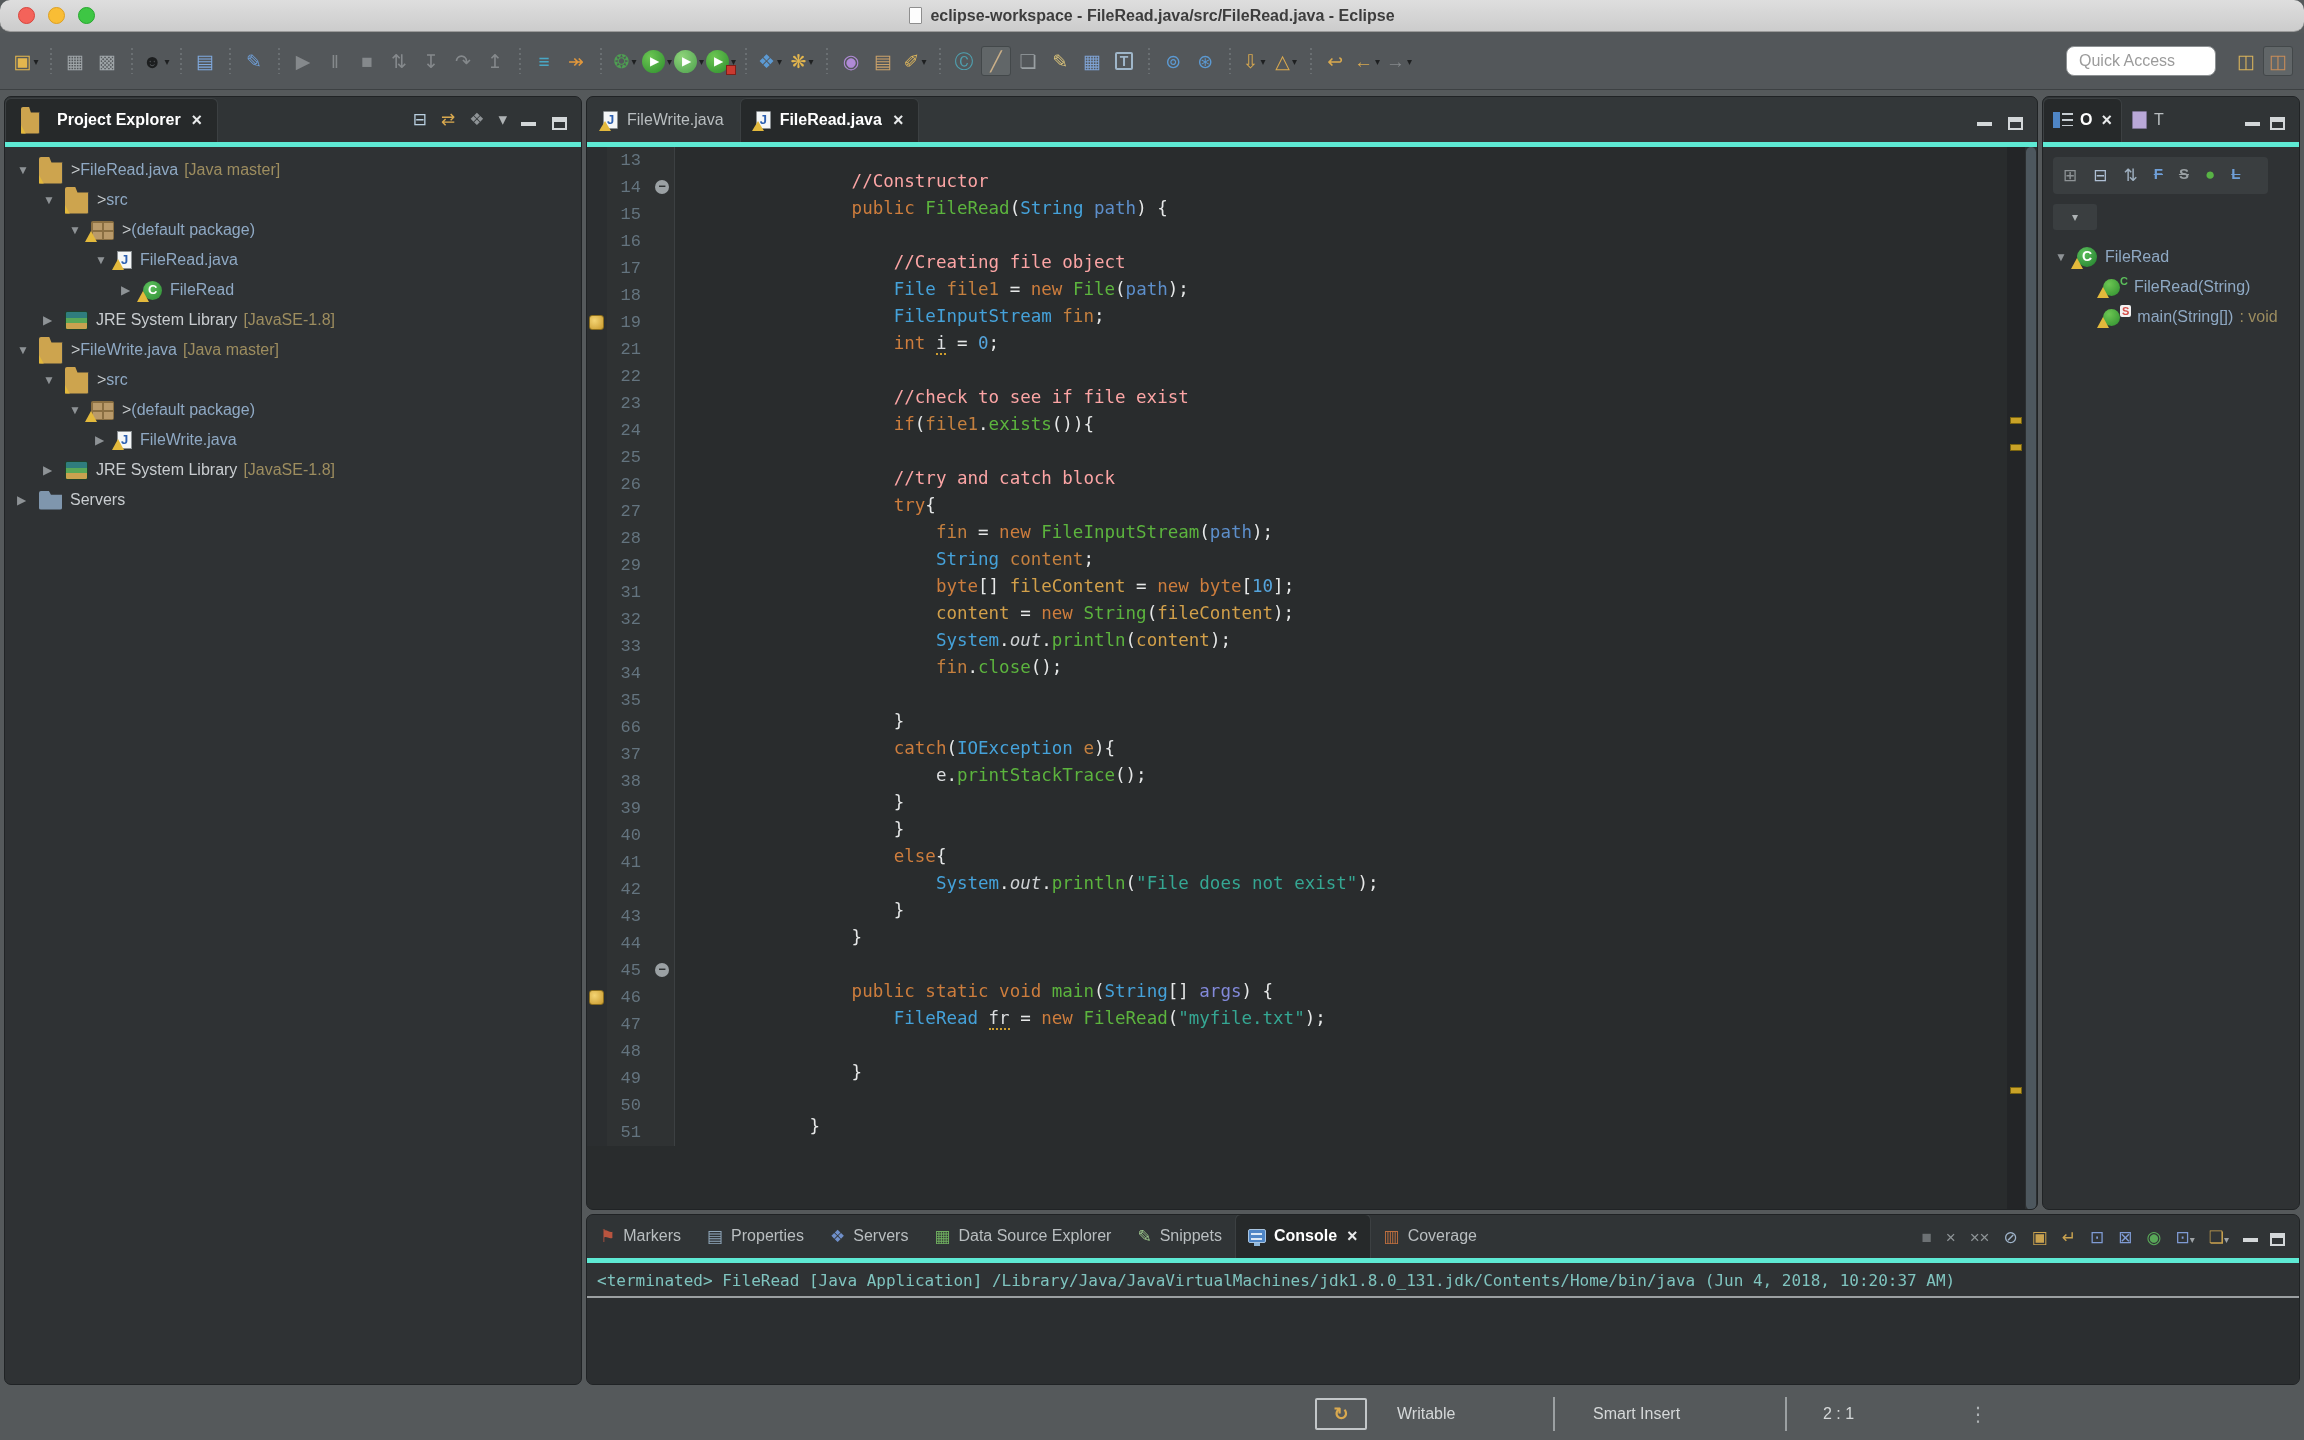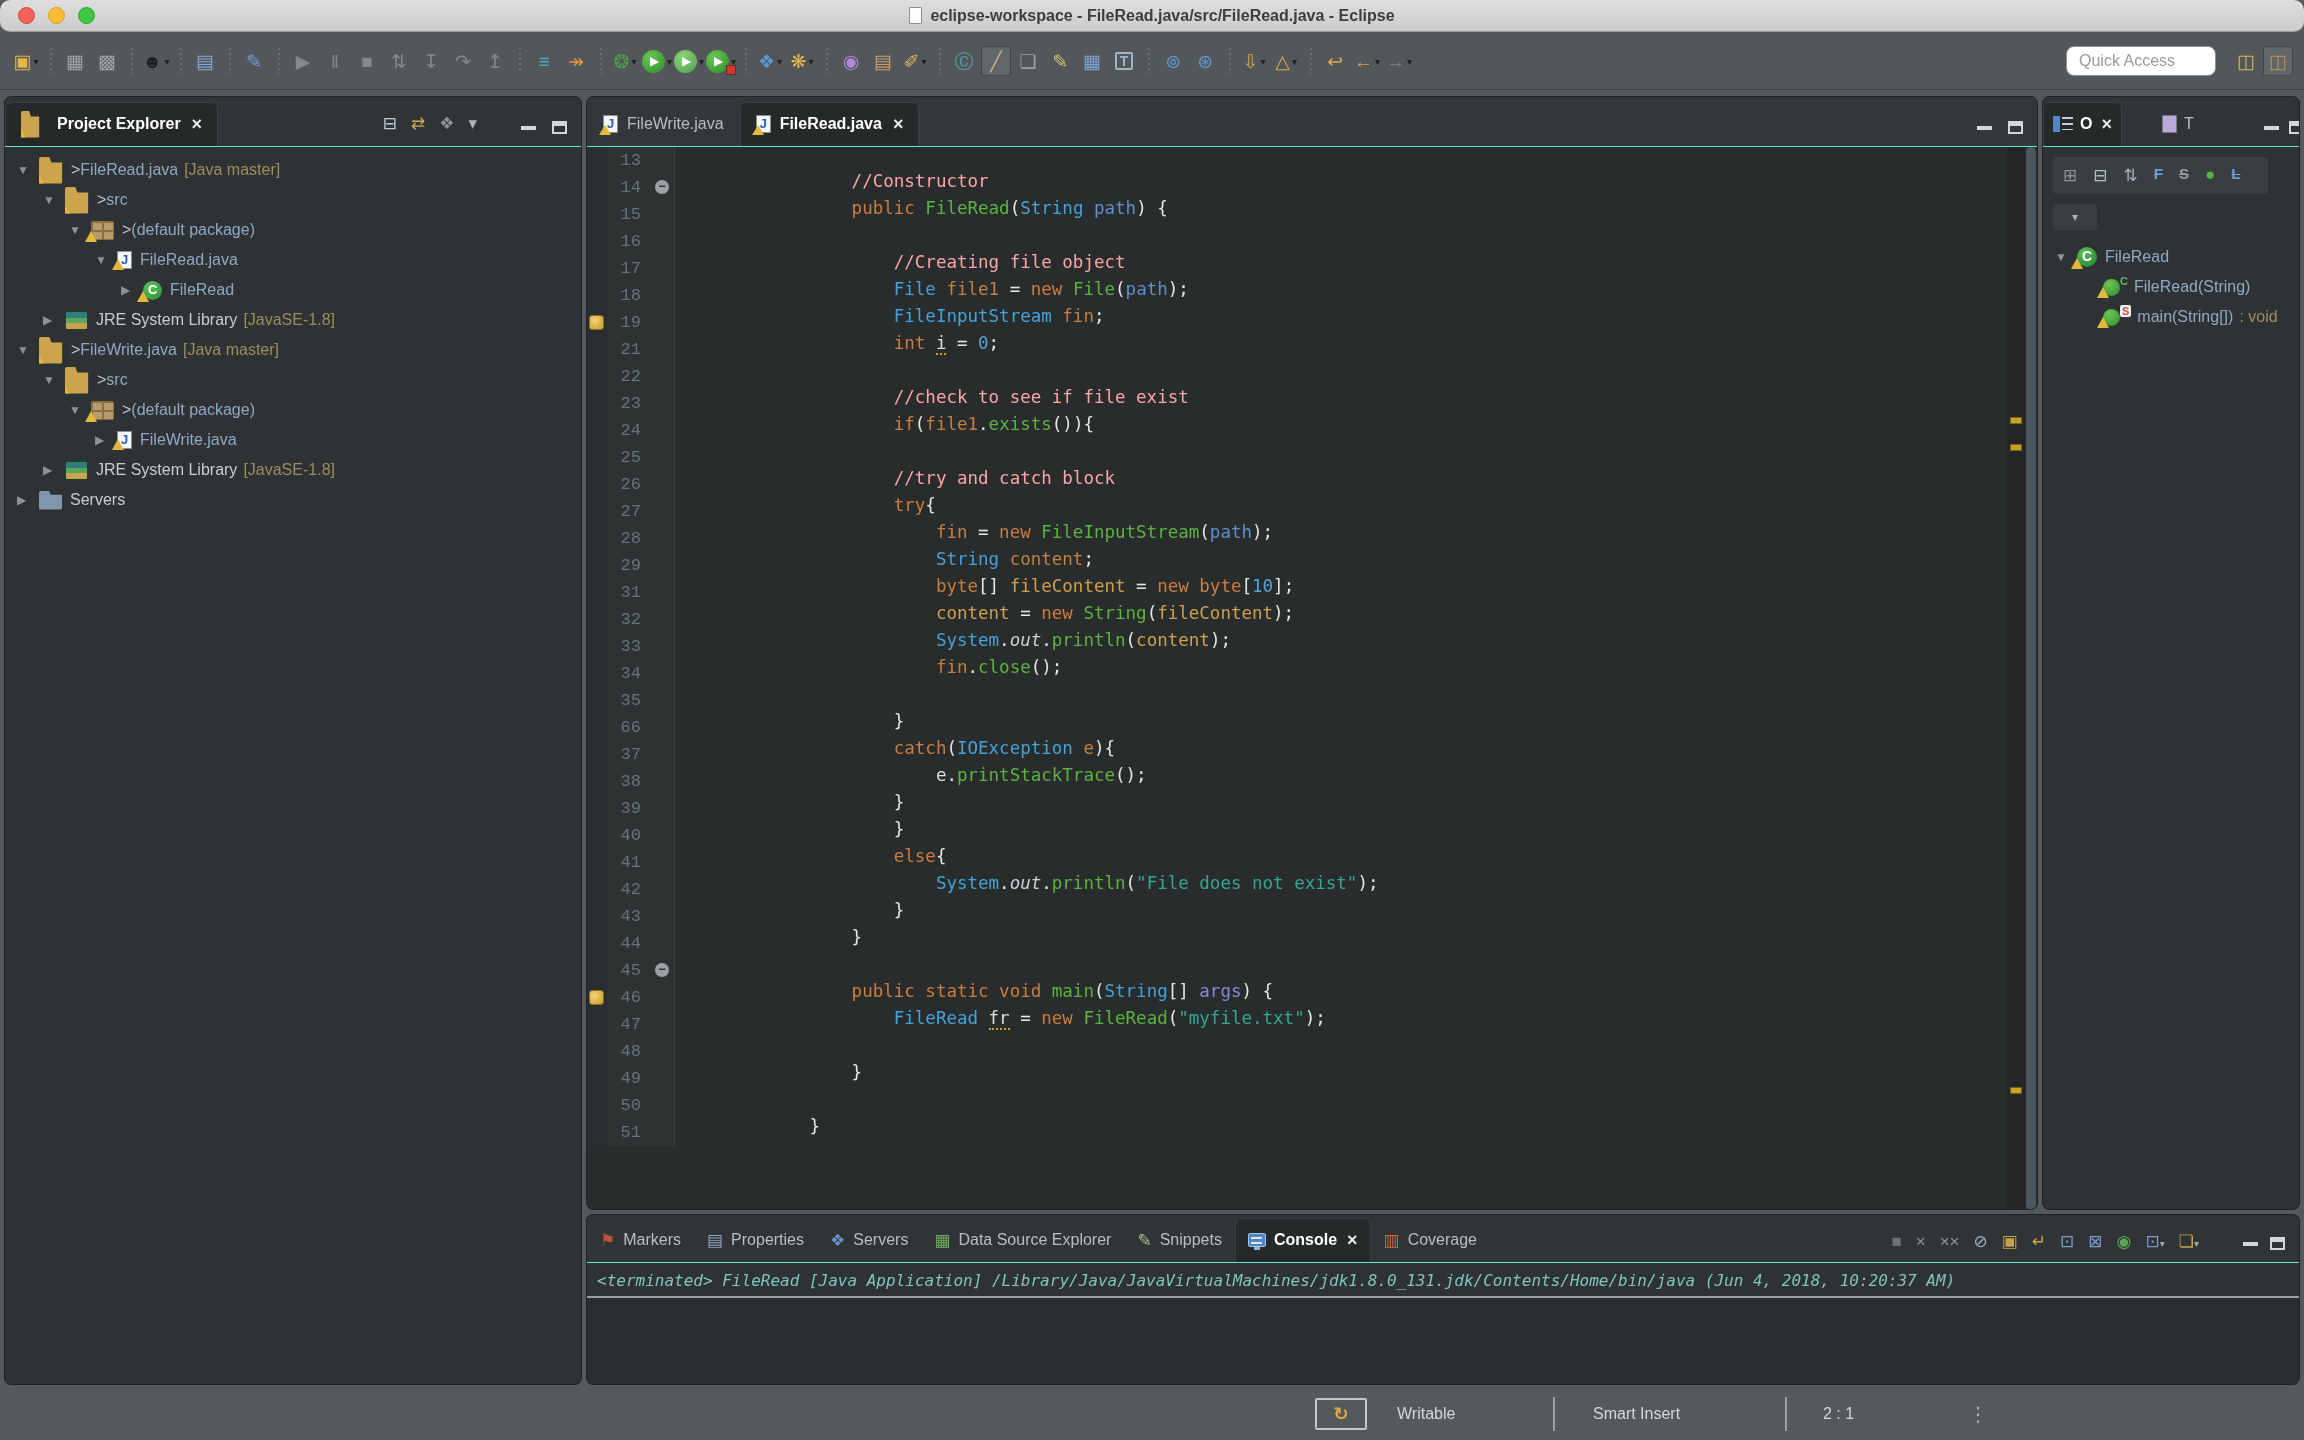--- a/index.html
+++ b/index.html
@@ -53,21 +53,21 @@
   
   .panel { position:absolute; background:#2f3234; border:1px solid #202325; border-radius:7px;
     overflow:hidden; }
   .explorer { left:4px; top:96px; width:578px; height:1289px; }
   .editor   { left:586px; top:96px; width:1452px; height:1114px; background:#292c2d; }
   .outline  { left:2042px; top:96px; width:258px; height:1114px; }
   .console  { left:586px; top:1214px; width:1714px; height:171px; }
 
   
   .tabbar { height:50px; background:#303436; display:flex; align-items:flex-end;
-    border-bottom:1px solid #5eead4;gap:30px; }
+    border-bottom:5px solid #5eead4; }
   .tab { height:44px; display:flex; align-items:center; padding:0 16px; gap:9px;
     color:#b9bec0; font-size:16px; border-radius:6px 6px 0 0; cursor:default; white-space:nowrap; }
   .tab.active { background:#26292a; color:#ffffff; font-weight:bold;
     box-shadow:inset 0 1px 0 #3c4042, inset 1px 0 0 #3c4042, inset -1px 0 0 #3c4042; }
   .tab .x { font-size:18px; font-weight:bold; color:#e8eaeb; margin-left:2px; }
   .tb-spacer { flex:1; }
   .winbtns { display:flex; align-items:center; gap:16px; padding:0 14px 12px 0; }
   .min-ic { width:15px; height:4px; background:#d3d7d9; display:inline-block; }
   .max-ic { width:15px; height:13px; border:2px solid #d3d7d9; border-top-width:5px; display:inline-block; }
 
@@ -166,21 +166,21 @@
   .ctabs { height:48px; }
   .ico-console { position:relative; width:18px; height:14px; background:#4f86c6;
     border:1px solid #a8c4e0; border-radius:2px; flex:none;
     background-image:linear-gradient(#dce9f5 2px, transparent 2px); background-size:70% 5px;
     background-position:2px 3px; background-repeat:repeat-y; }
   .ico-console::after { content:""; position:absolute; left:5px; bottom:-4px; width:6px; height:3px; background:#8fb6d9; }
   .bico { font-size:17px; flex:none; }
   .ctoolbar { display:flex; align-items:center; gap:14px; padding:0 14px 10px 0; }
   .cti { font-size:17px; cursor:default; }
   .console-line { font-family:"DejaVu Sans Mono", monospace; font-size:16px; color:#7fc4bf;
-    padding:8px 0 6px 10px; border-bottom:2px solid #9b9fa1; white-space:nowrap;font-style:italic; }
+    padding:8px 0 6px 10px; border-bottom:2px solid #9b9fa1; white-space:nowrap; }
   .console-body { height:100%; background:#2b2e30; }
 
   
   .statusbar { position:absolute; left:0; bottom:0; width:100%; height:52px; color:#d5d8d9; font-size:16px; }
   .sb-item { position:absolute; top:10px; height:32px; display:flex; align-items:center; }
   .sb-iconbox { left:1315px; width:52px; justify-content:center; border:2px solid #c3c7c9; border-radius:2px; }
   .sb-iconbox .glyph { color:#d9a94f; font-size:18px; font-weight:bold; }
   .sb-sep { width:2px; height:34px; background:#9ba0a2; top:9px; }
   .sb-dots { color:#aeb3b5; font-size:20px; letter-spacing:2px; }
 </style>

